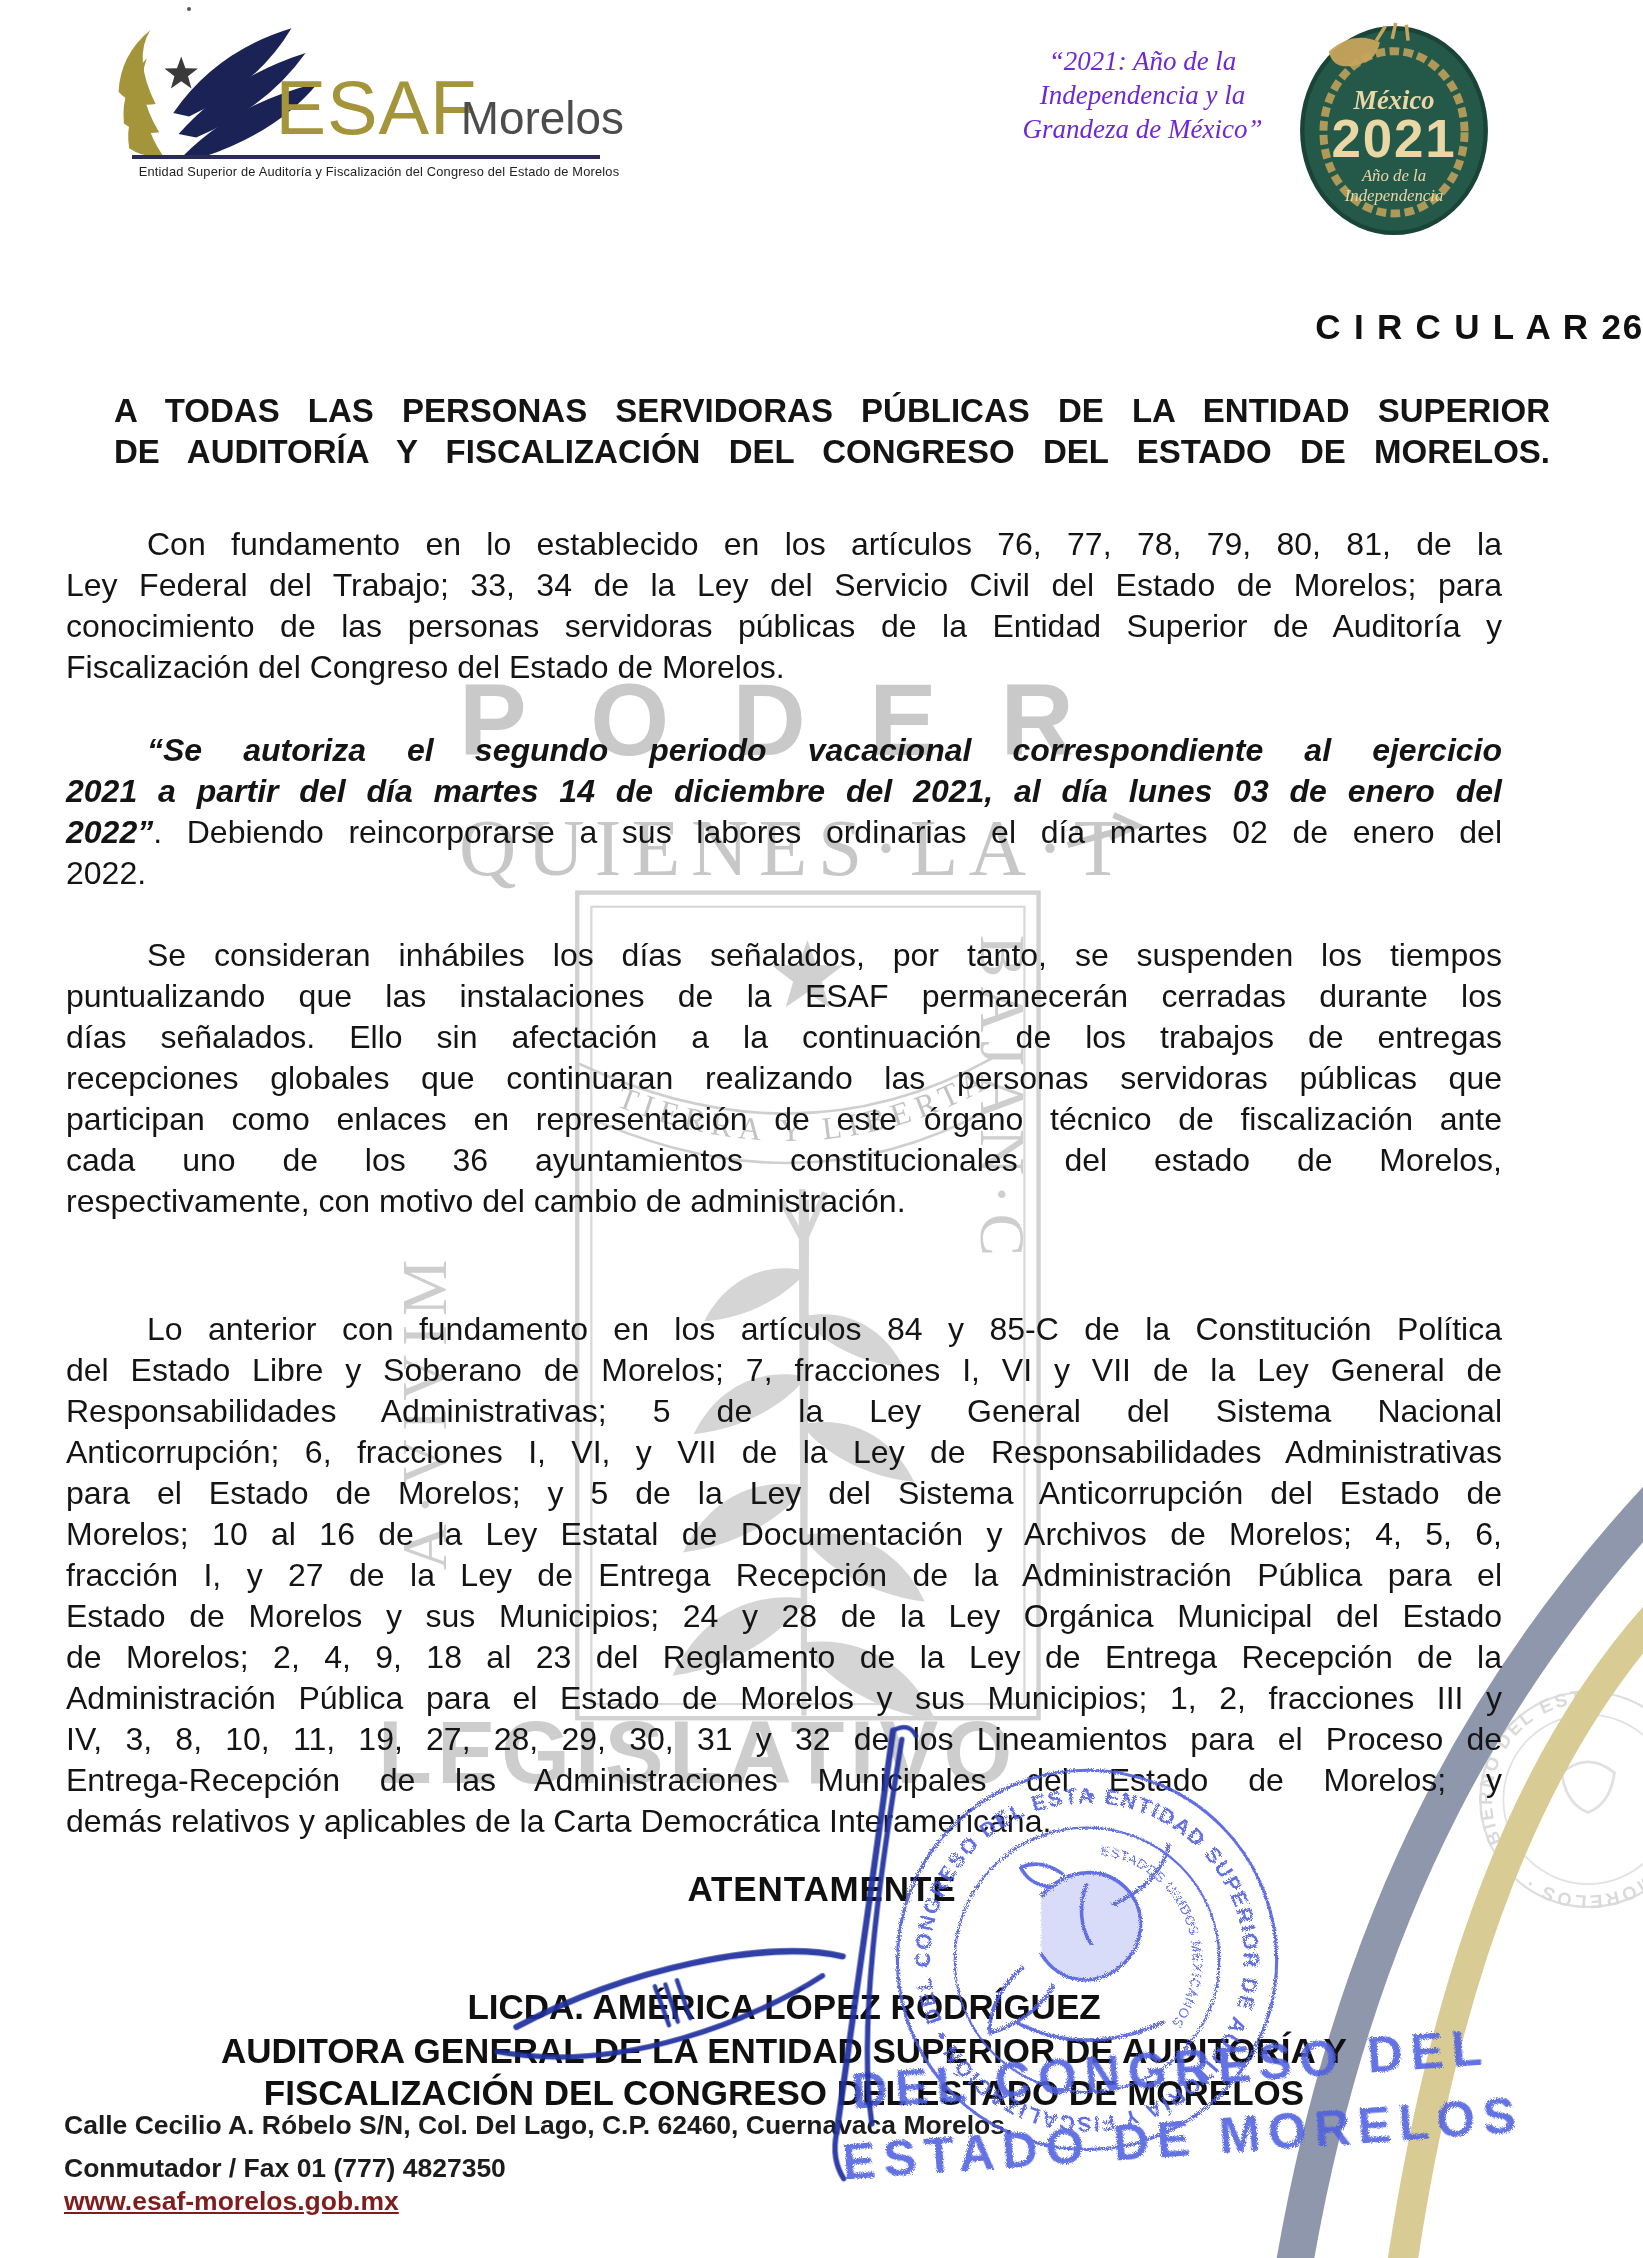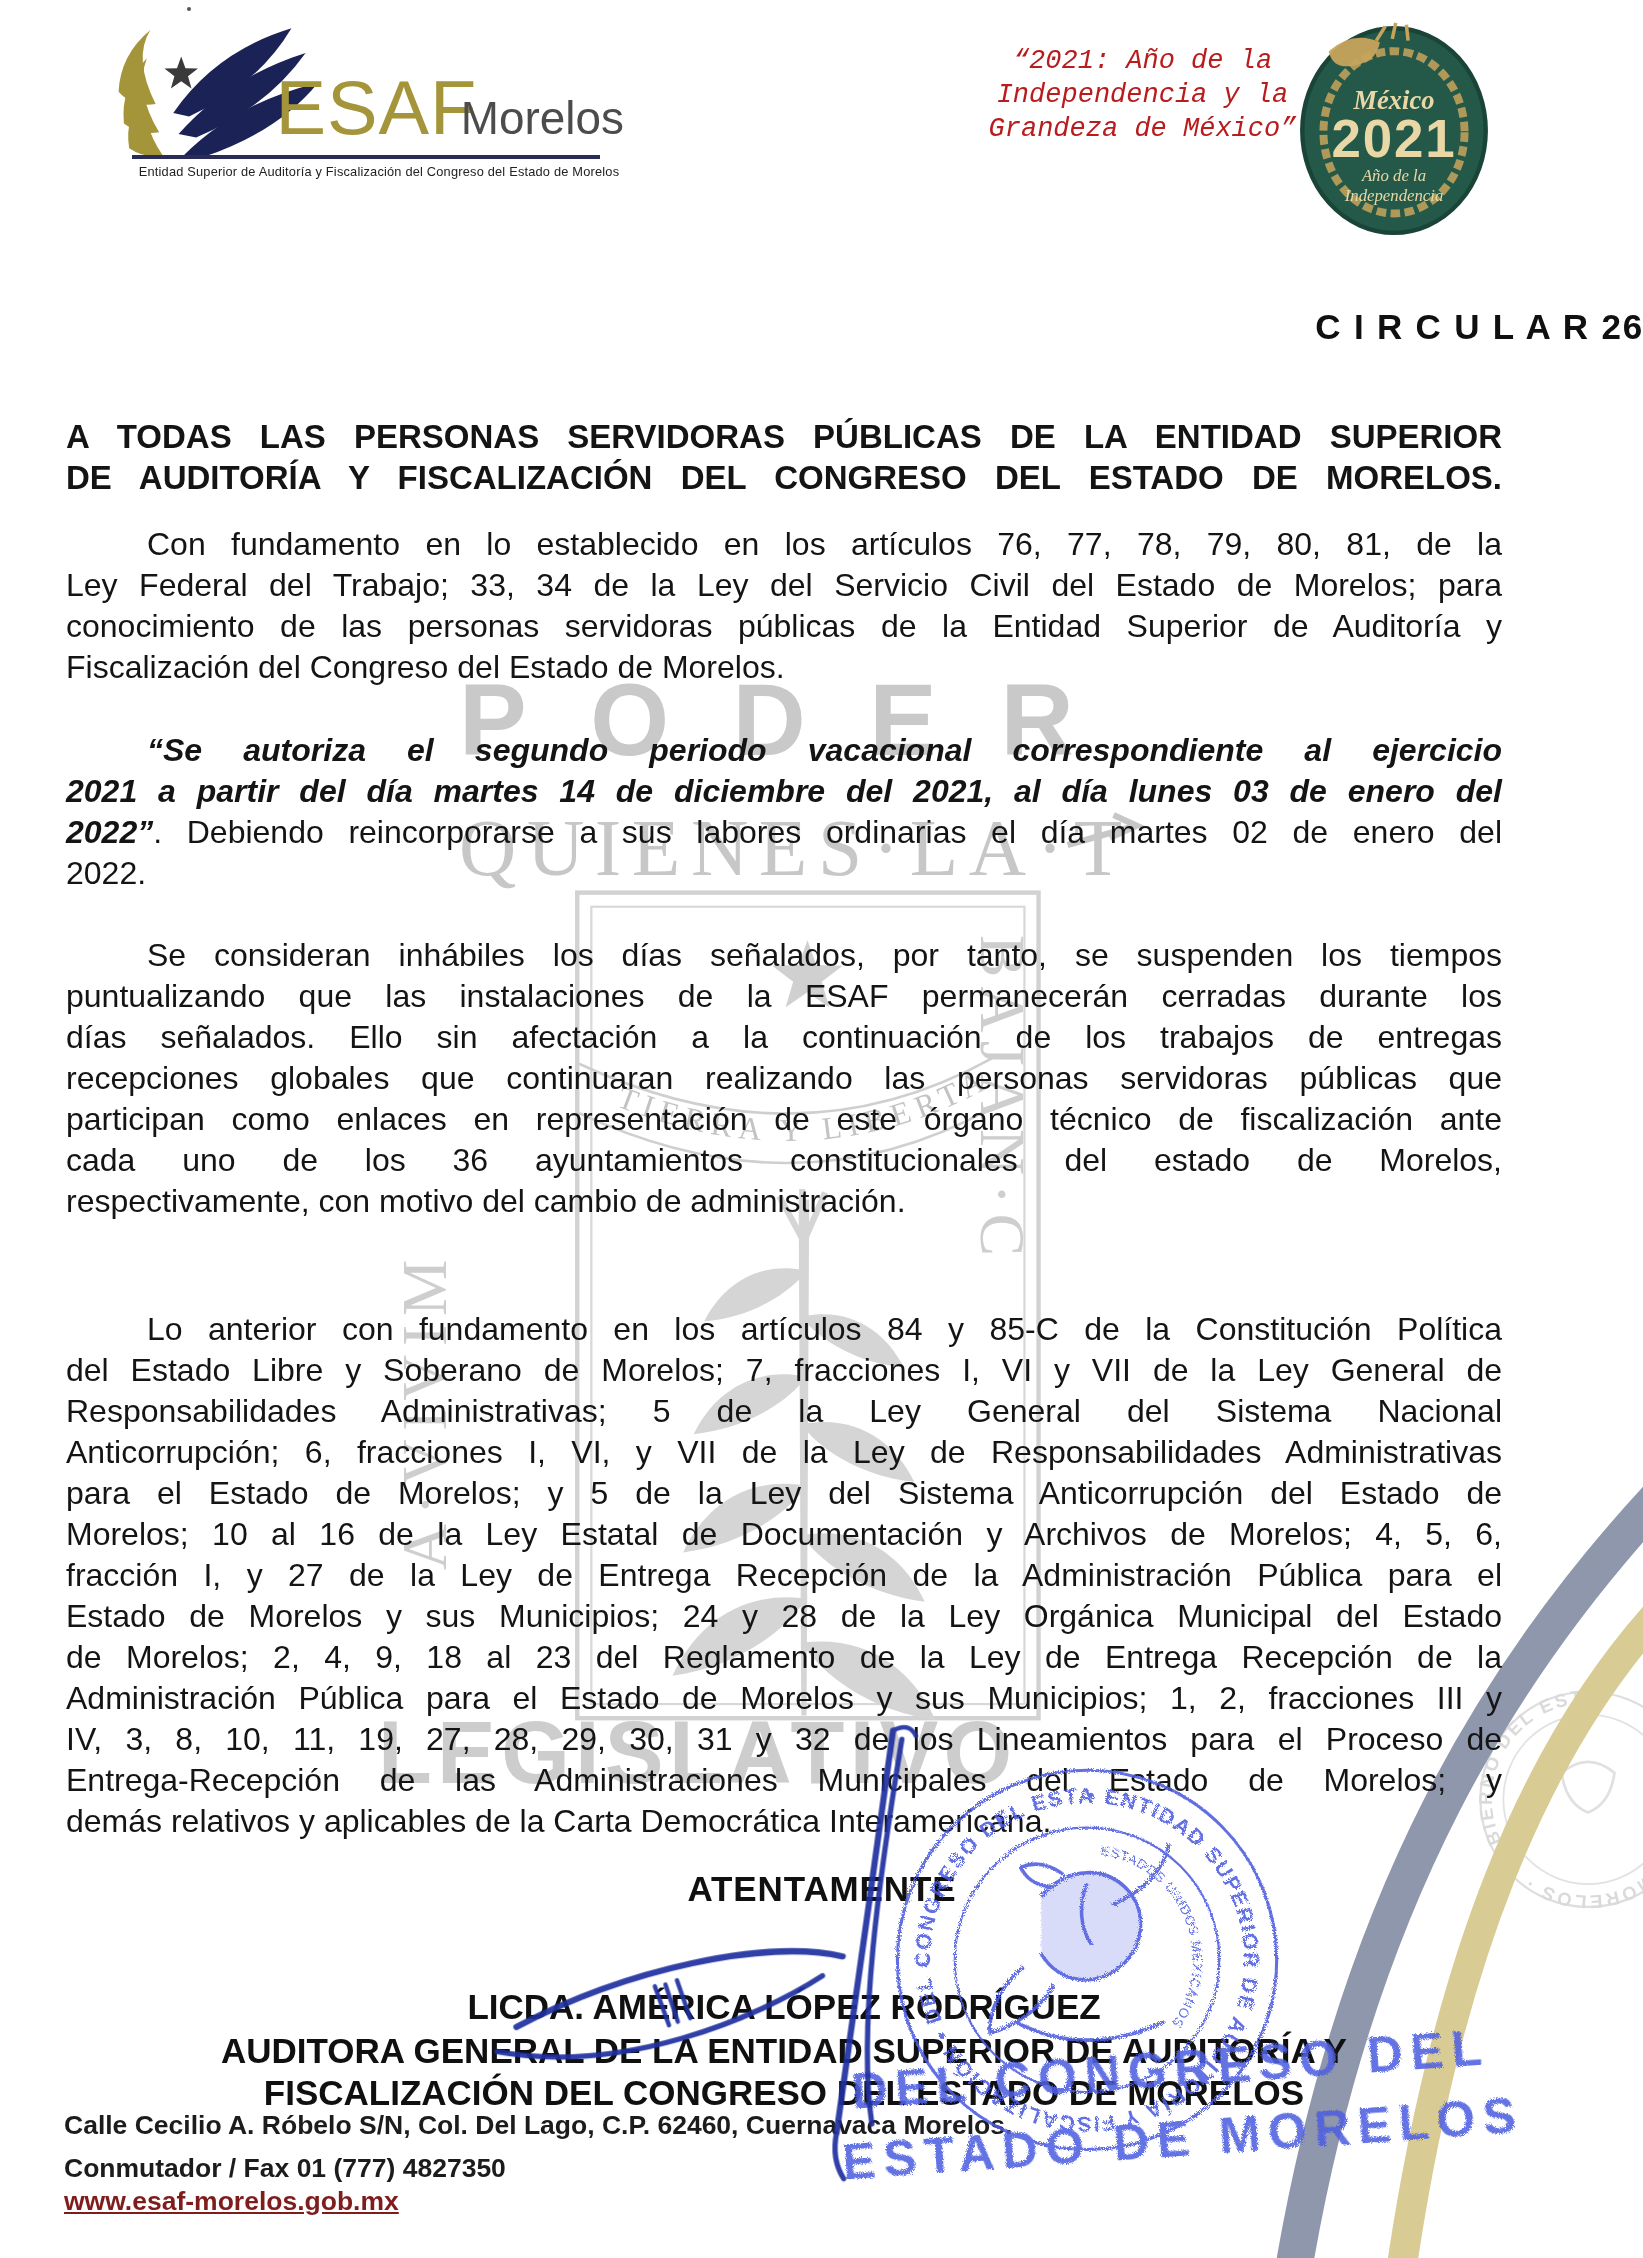--- a/index.html
+++ b/index.html
@@ -8,33 +8,33 @@
   .layer{position:absolute;left:0;top:0;width:1644px;height:2258px;}
   .artwork{z-index:0;pointer-events:none;}
   .textlayer{z-index:1;}
   .stamplayer{z-index:2;pointer-events:none;}
 
   
   .logo-divider{position:absolute;left:132px;top:155px;width:468px;height:3.5px;background:#2b2b57;}
   .logo-caption{position:absolute;left:132px;top:164px;width:494px;font-size:12.8px;color:#222;
                 letter-spacing:0.2px;text-align:center;}
   .quote{position:absolute;left:975px;top:44px;width:335px;text-align:center;
-         font-family:Liberation Mono, monospace;font-style:italic;color:#b91c1c;
+         font-family:Liberation Serif, serif;font-style:italic;color:#6d28d9;
          font-size:27px;line-height:34px;}
   .quote .tline{text-align:center !important;text-align-last:center !important;}
 
   
   .doc-title{position:absolute;left:0;top:307px;width:1644px;text-align:right;
              font-size:35px;font-weight:bold;color:#101010;letter-spacing:1.8px;}
   .block{position:absolute;left:66px;width:1436px;font-size:32px;line-height:41px;color:#141414;}
   .tline{text-align:justify;text-align-last:justify;white-space:normal;}
   .tline.last{text-align-last:left;}
   .tline.indent{text-indent:81px;}
   .bi{font-weight:bold;font-style:italic;}
-  .recipient{top:416px;font-weight:bold;font-size:33px;}
+  .recipient{top:390px;font-weight:bold;font-size:33px;margin-left:48px;}
   .para1{top:524px;}
   .paraquote{top:730px;}
   .para3{top:935px;}
   .para4{top:1309px;}
   .closing{position:absolute;left:0;top:1869px;width:1644px;text-align:center;
            font-size:35px;font-weight:bold;letter-spacing:0.9px;color:#101010;}
   .sig{position:absolute;left:66px;width:1436px;text-align:center;font-weight:bold;
        font-size:35px;color:#101010;}
   .sig-name{top:1987px;}
   .sig-role1{top:2031px;}

